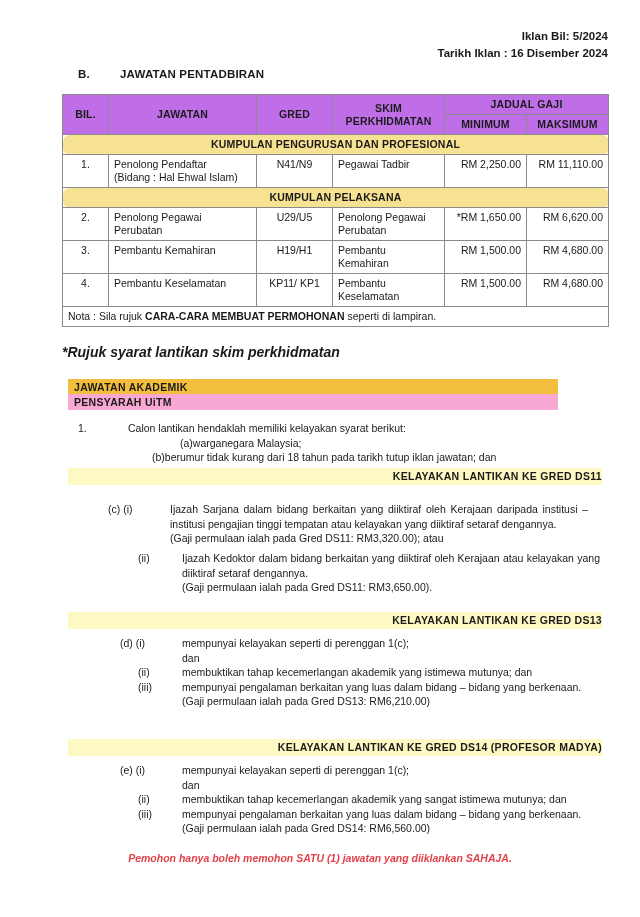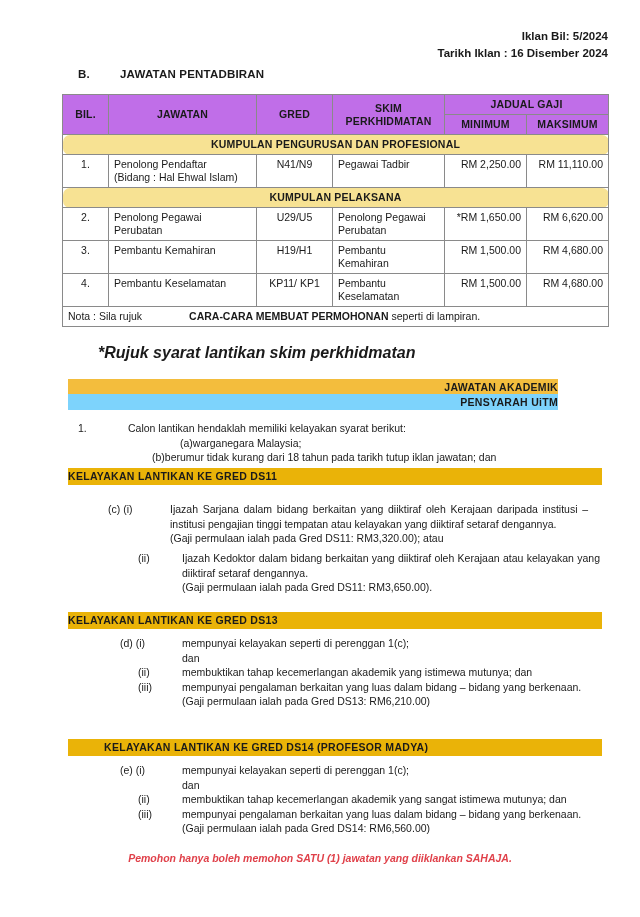--- a/index.html
+++ b/index.html
@@ -88,55 +88,53 @@
   }
   td.c-bil { text-align: center; }
   td.c-gred { text-align: center; }
   td.c-min, td.c-max { text-align: right; white-space: nowrap; }
   td.note {
     text-align: left;
     font-size: 10.5px;
     padding: 3px 4px;
     background: #ffffff;
   }
-  td.note b { font-weight: bold; margin-left: 44px; }
+  td.note b { font-weight: bold; }
 
   .rujuk {
     position: absolute;
     top: 344px;
     left: 62px;
-    font-size: 16px;
+    font-size: 14px;
     font-weight: bold;
     font-style: italic;
-    margin-left: 36px;
   }
 
   
   .band {
     position: absolute;
     left: 68px;
     width: 490px;
     box-sizing: border-box;
     font-size: 10.5px;
     font-weight: bold;
     letter-spacing: 0.3px;
     line-height: 14px;
     padding: 1px 0 1px 6px;
-    text-align: right;
   }
   .band-akademik { top: 379px; background: #f3bd3d; }
-  .band-pensyarah { top: 394px; background: #7dd3fc; }
+  .band-pensyarah { top: 394px; background: #f9a8d4; }
 
   .band-center {
     position: absolute;
     left: 68px;
     width: 534px;
     box-sizing: border-box;
-    background: #eab308;
-    text-align: left;
+    background: #fef9c3;
+    text-align: right;
     font-size: 10.5px;
     font-weight: bold;
     letter-spacing: 0.3px;
     line-height: 15px;
     padding: 1px 0;
   }
   .band-ds11 { top: 468px; }
   .band-ds13 { top: 612px; }
   .band-ds14 { top: 739px; padding-left: 36px; }
 

